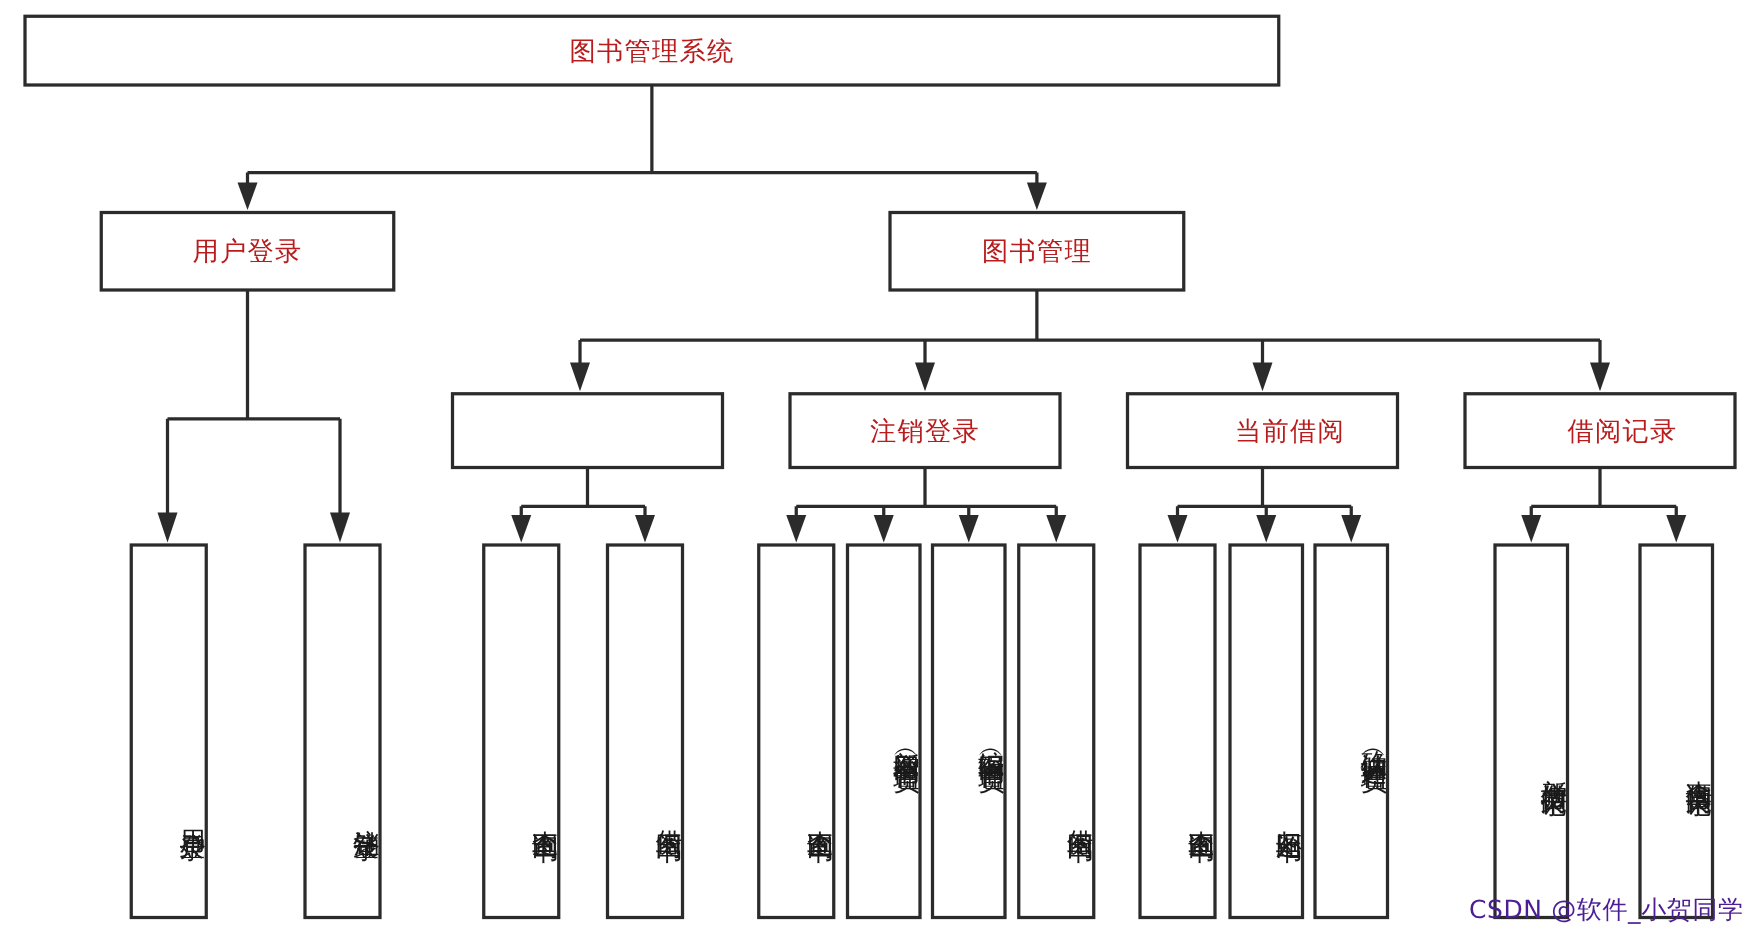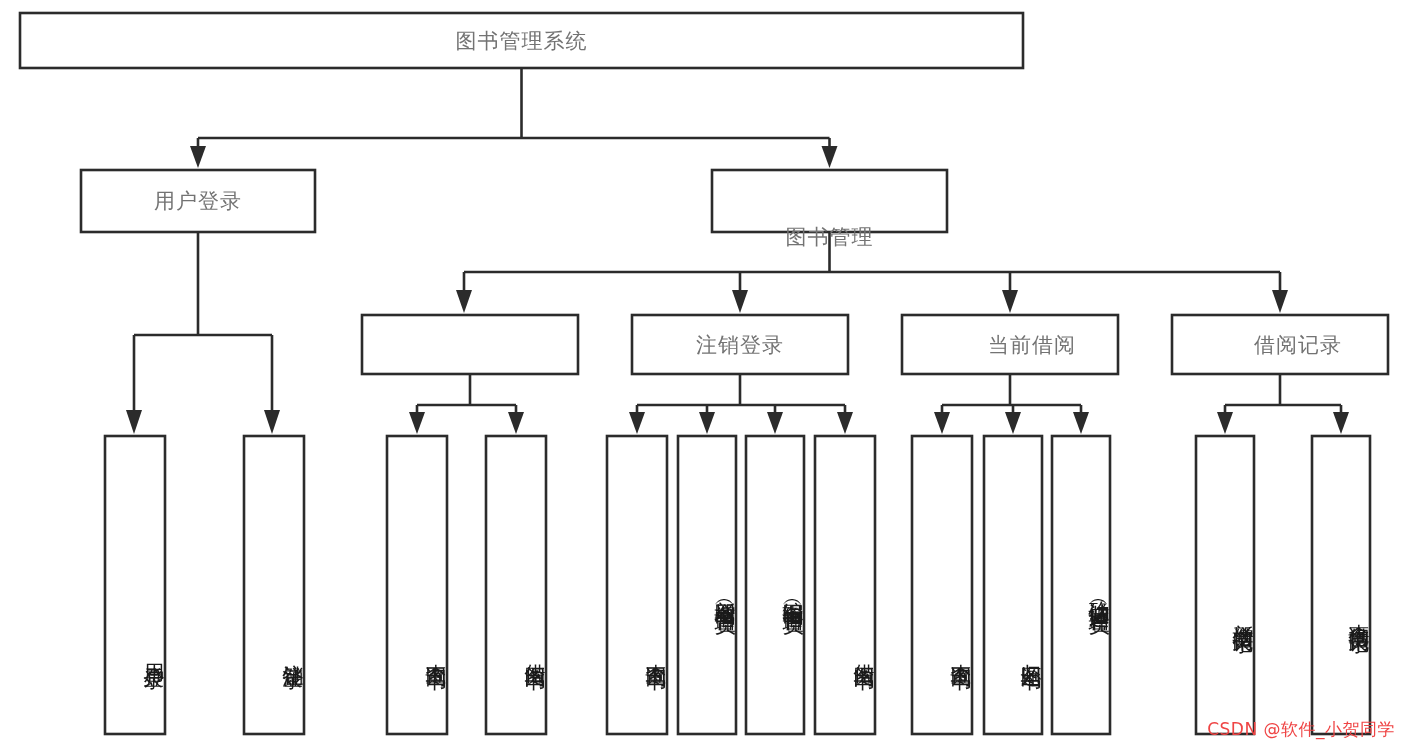--- a/index.html
+++ b/index.html
@@ -56,32 +56,32 @@
     white-space: nowrap;
     pointer-events: none;
   }
   .hlabel-wrap {
     position: absolute;
     display: flex;
     align-items: center;
     justify-content: center;
     font-family: "DejaVu Sans", "Liberation Sans", sans-serif;
     font-size: 21px;
-    color: #737373;
+    color: #b91c1c;
     letter-spacing: 1px;
     white-space: nowrap;
     pointer-events: none;
   }
   #watermark {
     position: absolute;
     right: 10px;
     bottom: 6px;
     font-family: "DejaVu Sans", "Liberation Sans", sans-serif;
-    font-size: 17px;
-    color: #ef4444;
+    font-size: 20px;
+    color: #4c1d95;
     letter-spacing: 0.5px;
     white-space: nowrap;
     pointer-events: none;
   }
 </style>
 </head>
 <body>
 
 <div id="diagram-root">
 
@@ -189,21 +189,21 @@
     <rect class="node-box" x="984" y="436" width="58" height="298"></rect>
     <rect class="node-box" x="1052" y="436" width="58" height="298"></rect>
 
     <rect class="node-box" x="1196" y="436" width="58" height="298"></rect>
     <rect class="node-box" x="1312" y="436" width="58" height="298"></rect>
   </svg>
 
   <div class="hlabel-wrap" style="left:20px; top:13px; width:1003px; height:55px;">图书管理系统</div>
 
   <div class="hlabel-wrap" style="left:81px; top:170px; width:234px; height:62px;">用户登录</div>
-  <div class="hlabel-wrap" style="left:712px; top:170px; width:235px; height:62px;margin-top:36px;">图书管理</div>
+  <div class="hlabel-wrap" style="left:712px; top:170px; width:235px; height:62px;">图书管理</div>
 
   <div class="hlabel-wrap" style="left:632px; top:315px; width:216px; height:59px;">注销登录</div>
   <div class="hlabel-wrap" style="left:902px; top:315px; width:260px; height:59px;">当前借阅</div>
   <div class="hlabel-wrap" style="left:1172px; top:315px; width:252px; height:59px;">借阅记录</div>
 
   <div class="vlabel-wrap" style="left:105px; top:436px; width:60px; height:298px; padding-top:66px;">用户登录</div>
   <div class="vlabel-wrap" style="left:244px; top:436px; width:60px; height:298px; padding-top:66px;">注销登录</div>
 
   <div class="vlabel-wrap" style="left:387px; top:436px; width:60px; height:298px; padding-top:66px;">查询图书</div>
   <div class="vlabel-wrap" style="left:486px; top:436px; width:60px; height:298px; padding-top:66px;">借阅图书</div>

